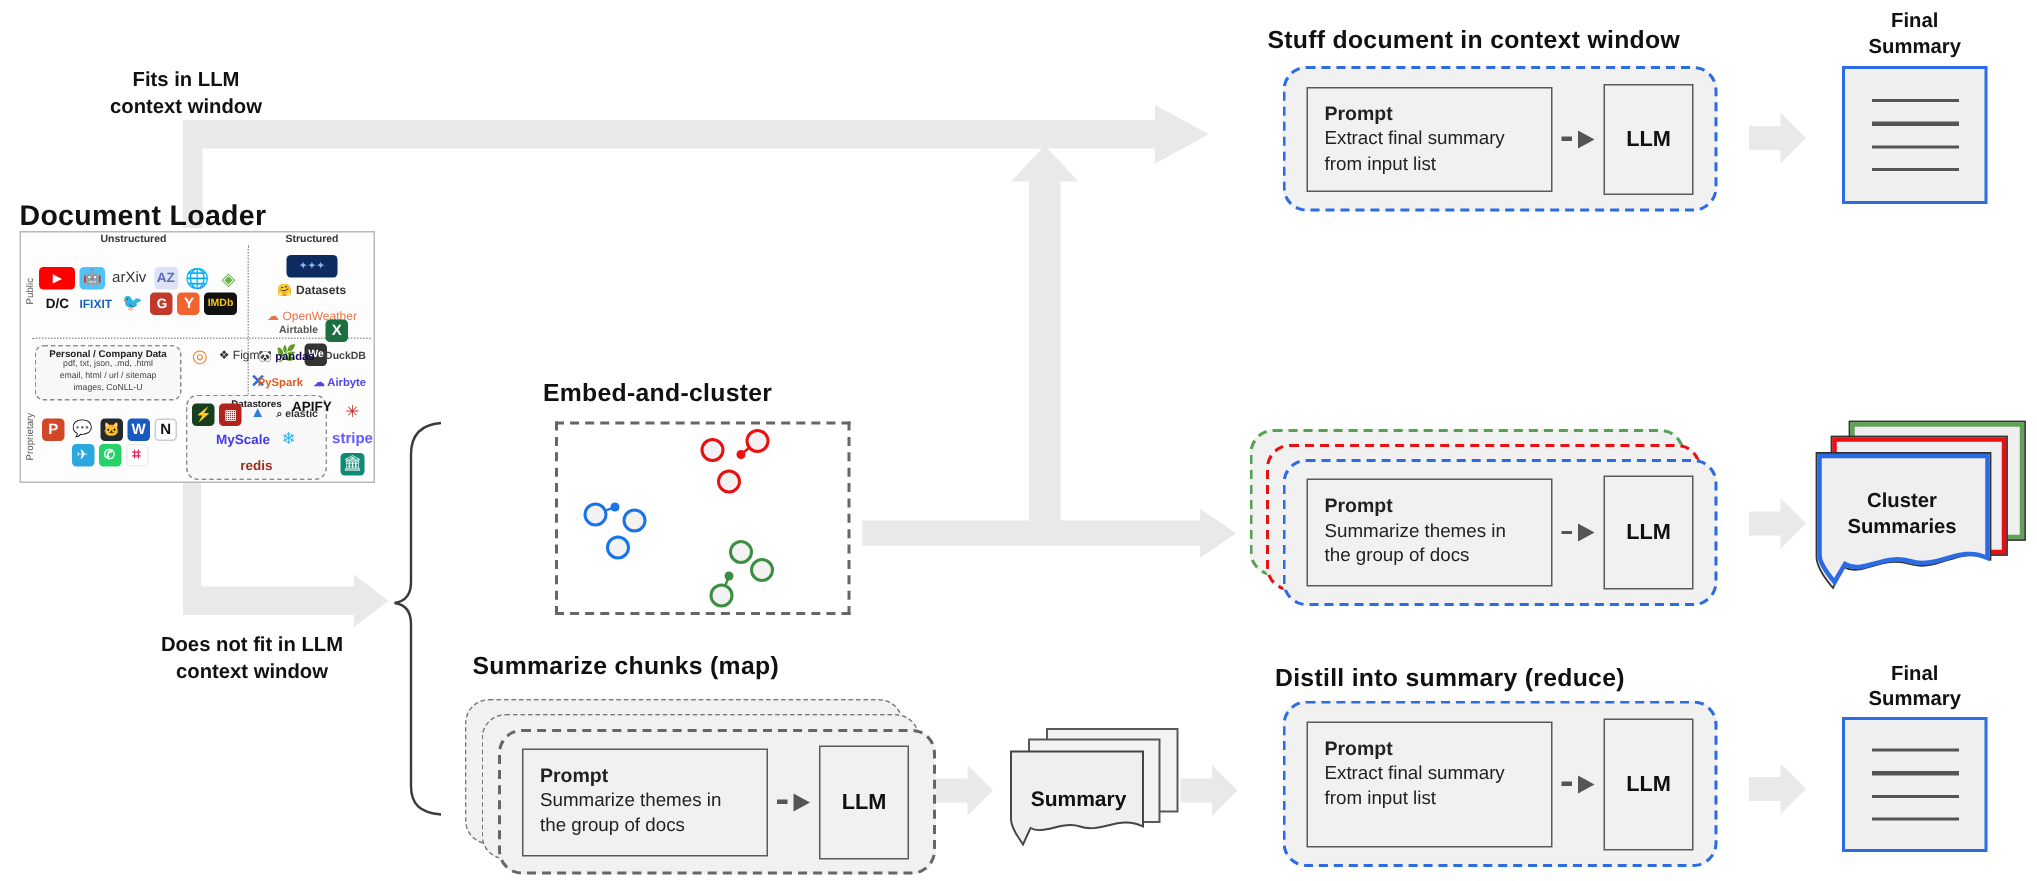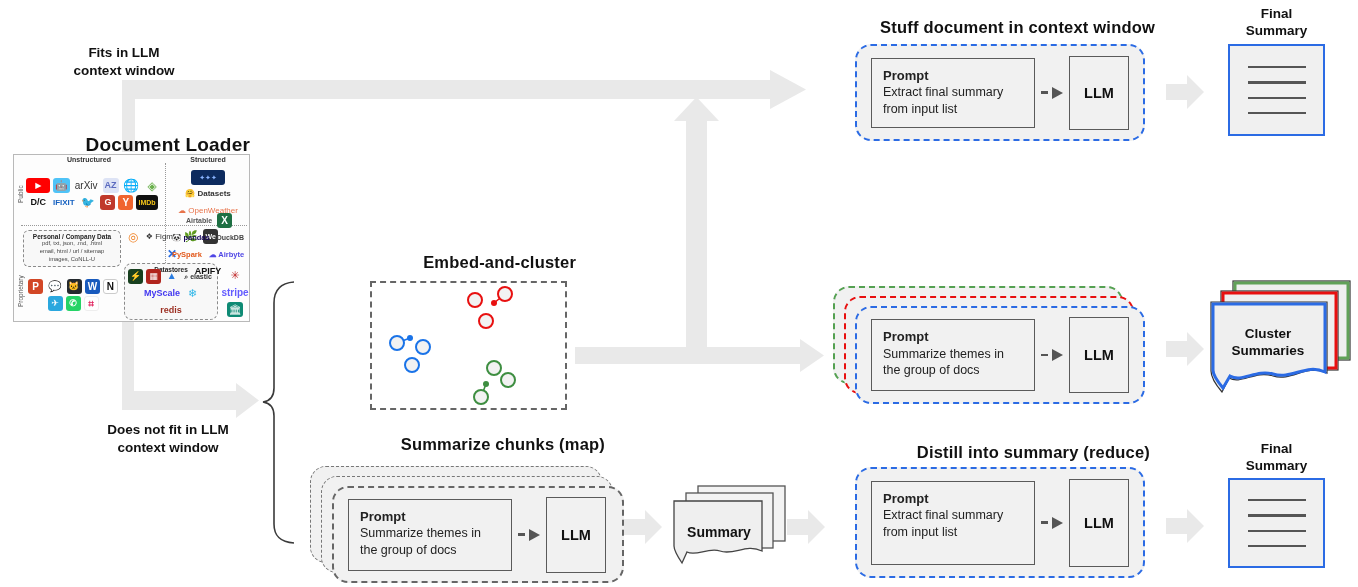--- a/index.html
+++ b/index.html
@@ -1,20 +1,20 @@
 <!DOCTYPE html>
 <html><head>
 <meta charset="utf-8">
 <style>
   html,body{margin:0;padding:0;background:#fff;}
   .canvas{position:relative;width:1358px;height:587px;background:#fff;overflow:hidden;
           font-family:"Liberation Sans",sans-serif;color:#111;}
   .abs{position:absolute;}
   svg{display:block;}
-  .stage-title{font-weight:bold;font-size:16.5px;text-align:right;letter-spacing:.2px;}
+  .stage-title{font-weight:bold;font-size:16.5px;text-align:left;letter-spacing:.2px;}
   .small-title{font-weight:bold;font-size:13.5px;text-align:center;line-height:1.25;}
   .side-label{font-weight:bold;font-size:13.5px;text-align:center;line-height:1.3;}
   .dashed-box{border:2px dashed #2b6be4;border-radius:16px;background:#f1f1f1;
               display:flex;align-items:center;padding:11px 14px;box-sizing:border-box;}
   .prompt-box{background:#f1f1f1;border:1.6px solid #5a5a5a;padding:9px 11px;box-sizing:border-box;
               font-size:12.5px;line-height:1.3;color:#222;}
   .prompt-box b{font-size:13px;}
   .llm-box{background:#f1f1f1;border:1.6px solid #5a5a5a;display:flex;align-items:center;justify-content:center;
            font-weight:bold;font-size:14.5px;box-sizing:border-box;}
   .connector{display:flex;align-items:center;margin:0 6px;}

